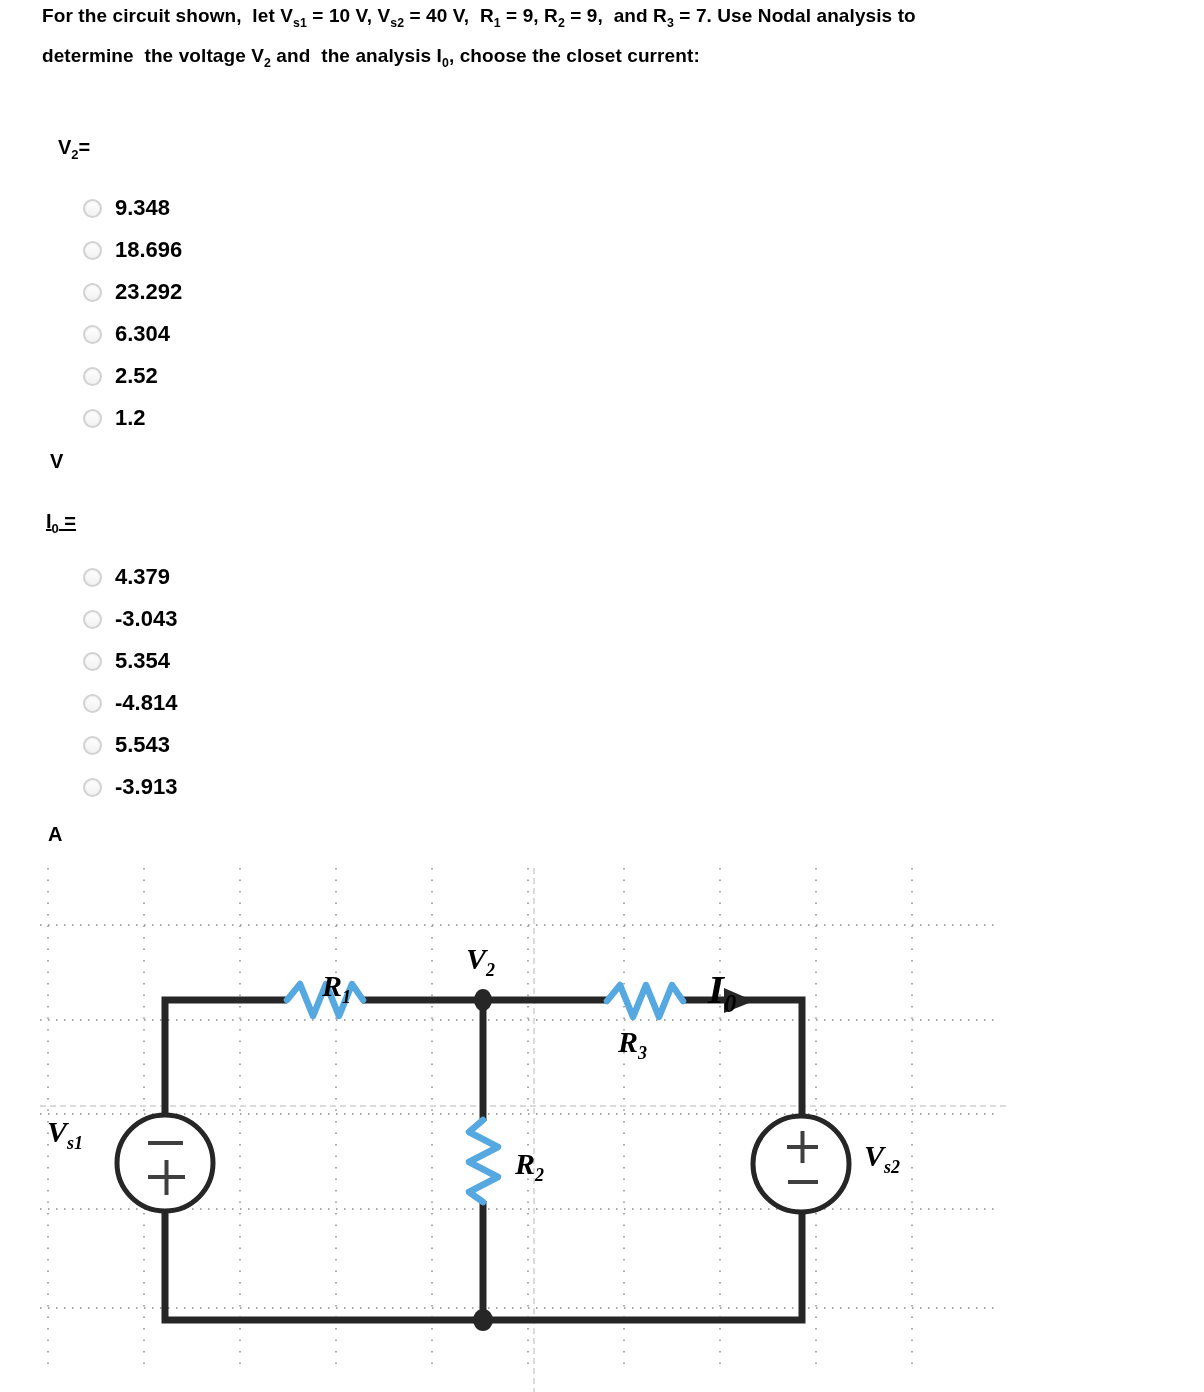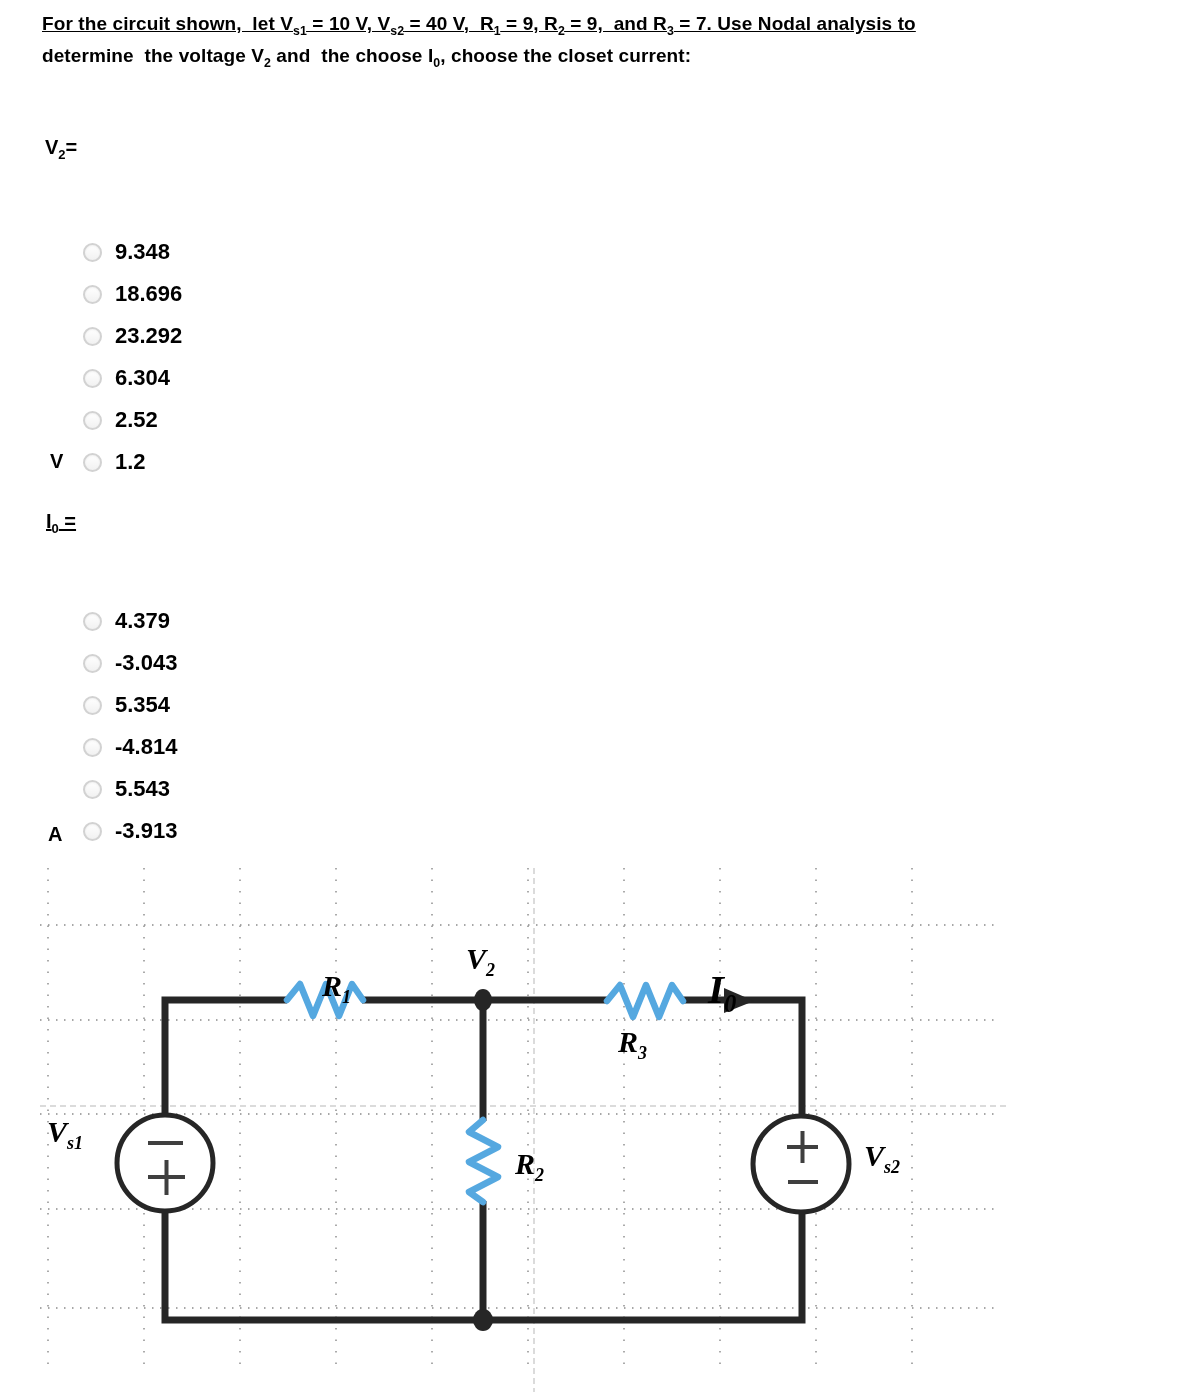--- a/index.html
+++ b/index.html
@@ -7,34 +7,34 @@
   body {
     width:1204px; height:1392px; position:relative; overflow:hidden;
     font-family:"Liberation Sans", sans-serif; color:#000;
   }
 
   
   .qline {
     position:absolute; left:42px; white-space:pre-wrap;
     font-size:19px; font-weight:600; letter-spacing:.1px; line-height:26px;
   }
-  #qline1 { top:11px;text-decoration:underline; }
+  #qline1 { top:3px; }
   #qline2 { top:43px; }
   .qline sub { font-size:0.65em; }
 
   
   .sec-label { position:absolute; font-size:20px; font-weight:600; white-space:pre; }
-  #v2-label  { left:45px; top:136px; }
+  #v2-label  { left:58px; top:136px; }
   #unit-v    { left:50px; top:450px; }
   #i0-label  { left:46px; top:510px;text-decoration:underline; }
   #unit-a    { left:48px; top:823px; }
   .sec-label sub { font-size:0.65em; }
 
   
-  .opts { position:absolute; left:83px;margin-top:44px; }
+  .opts { position:absolute; left:83px; }
   #v2-opts { top:187px; }
   #i0-opts { top:556px; }
   .opt { display:flex; align-items:center; height:42px; gap:13px; }
   .radio {
     width:19px; height:19px; border-radius:50%; flex:none;
     border:2px solid #d2d2d2; background:linear-gradient(#ffffff,#f1f1f1);
     box-shadow: inset 0 1px 2px rgba(0,0,0,0.06);
     cursor:pointer;
   }
   .opt-label { font-size:22px; font-weight:700; }
@@ -63,21 +63,21 @@
   #lbl-r1  { left:322px; top:971px; }
   #lbl-r3  { left:618px; top:1027px;text-align:right; }
   #lbl-r2  { left:515px; top:1149px; }
   #lbl-vs1 { left:47px;  top:1117px; }
   #lbl-vs2 { left:864px; top:1141px; }
 </style>
 </head>
 <body>
 
 <div class="qline" id="qline1"><span>For the circuit shown,  let V</span><sub>s1</sub><span> = 10 V, V</span><sub>s2</sub><span> = 40 V,  R</span><sub>1</sub><span> = 9, R</span><sub>2</sub><span> = 9,  and R</span><sub>3</sub><span> = 7. Use Nodal analysis to</span></div>
-<div class="qline" id="qline2"><span>determine  the voltage V</span><sub>2</sub><span> and  the choose I</span><sub>0</sub><span>, choose the closet current:</span></div>
+<div class="qline" id="qline2"><span>determine  the voltage V</span><sub>2</sub><span> and  the analysis I</span><sub>0</sub><span>, choose the closet current:</span></div>
 
 <div class="sec-label" id="v2-label"><span>V</span><sub>2</sub><span>=</span></div>
 <div class="opts" id="v2-opts">
   <div class="opt">
     <span class="radio"></span>
     <span class="opt-label">9.348</span>
   </div>
   <div class="opt">
     <span class="radio"></span>
     <span class="opt-label">18.696</span>

